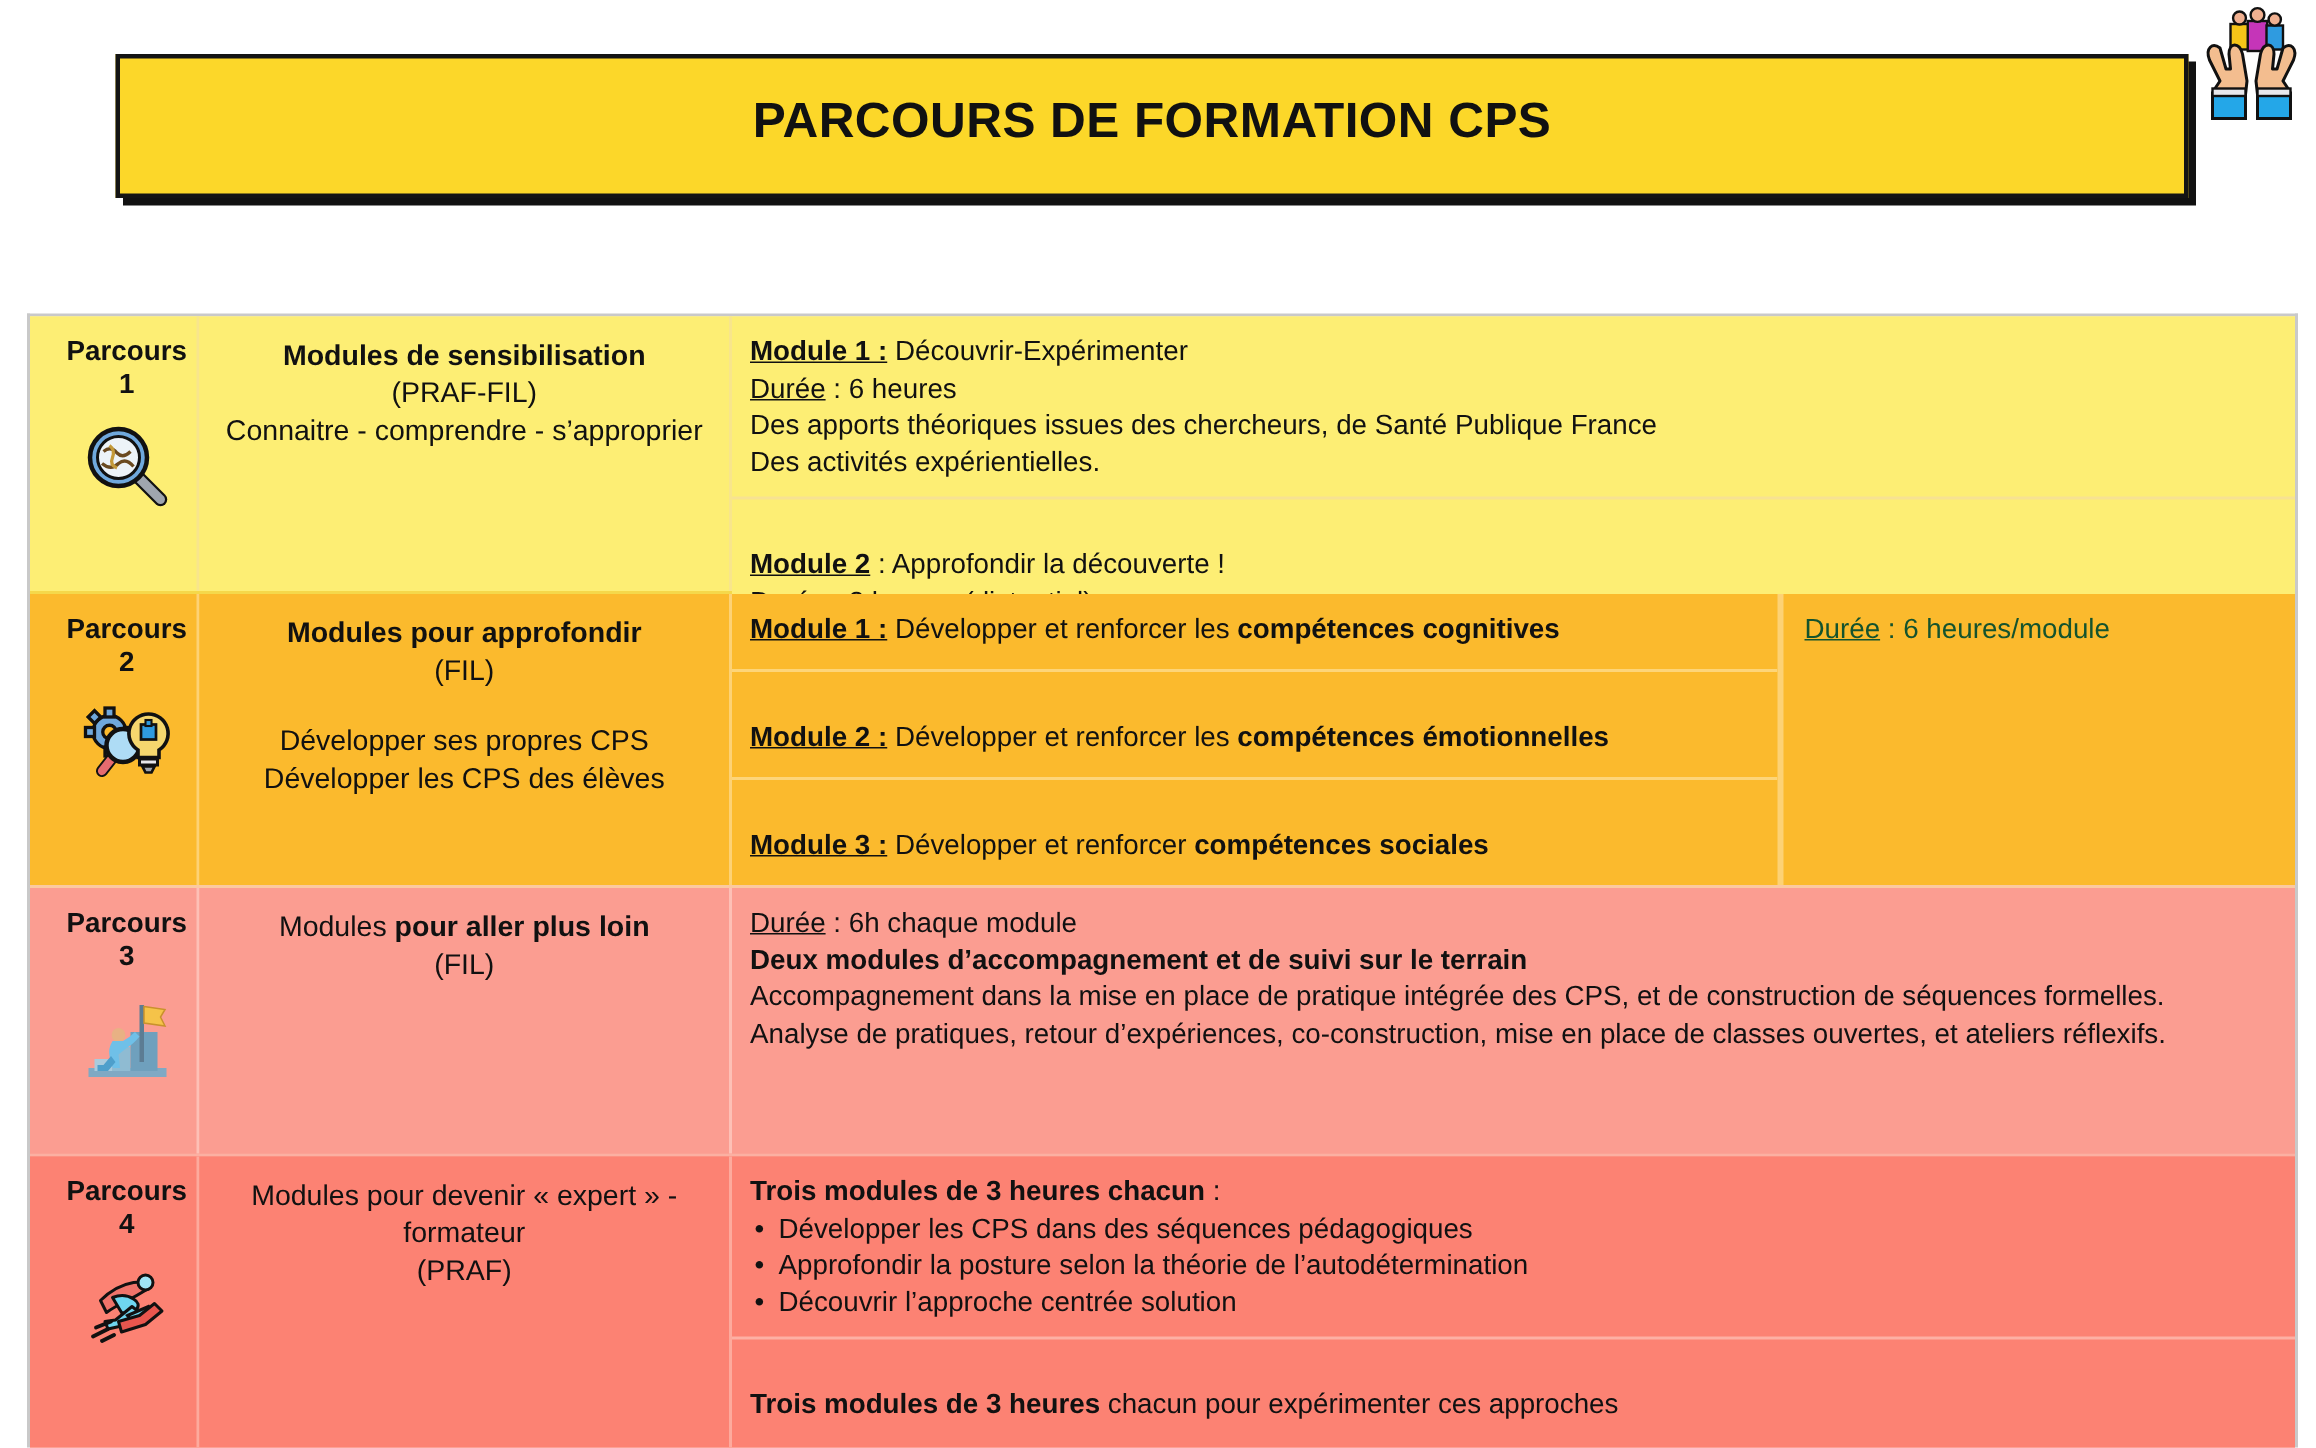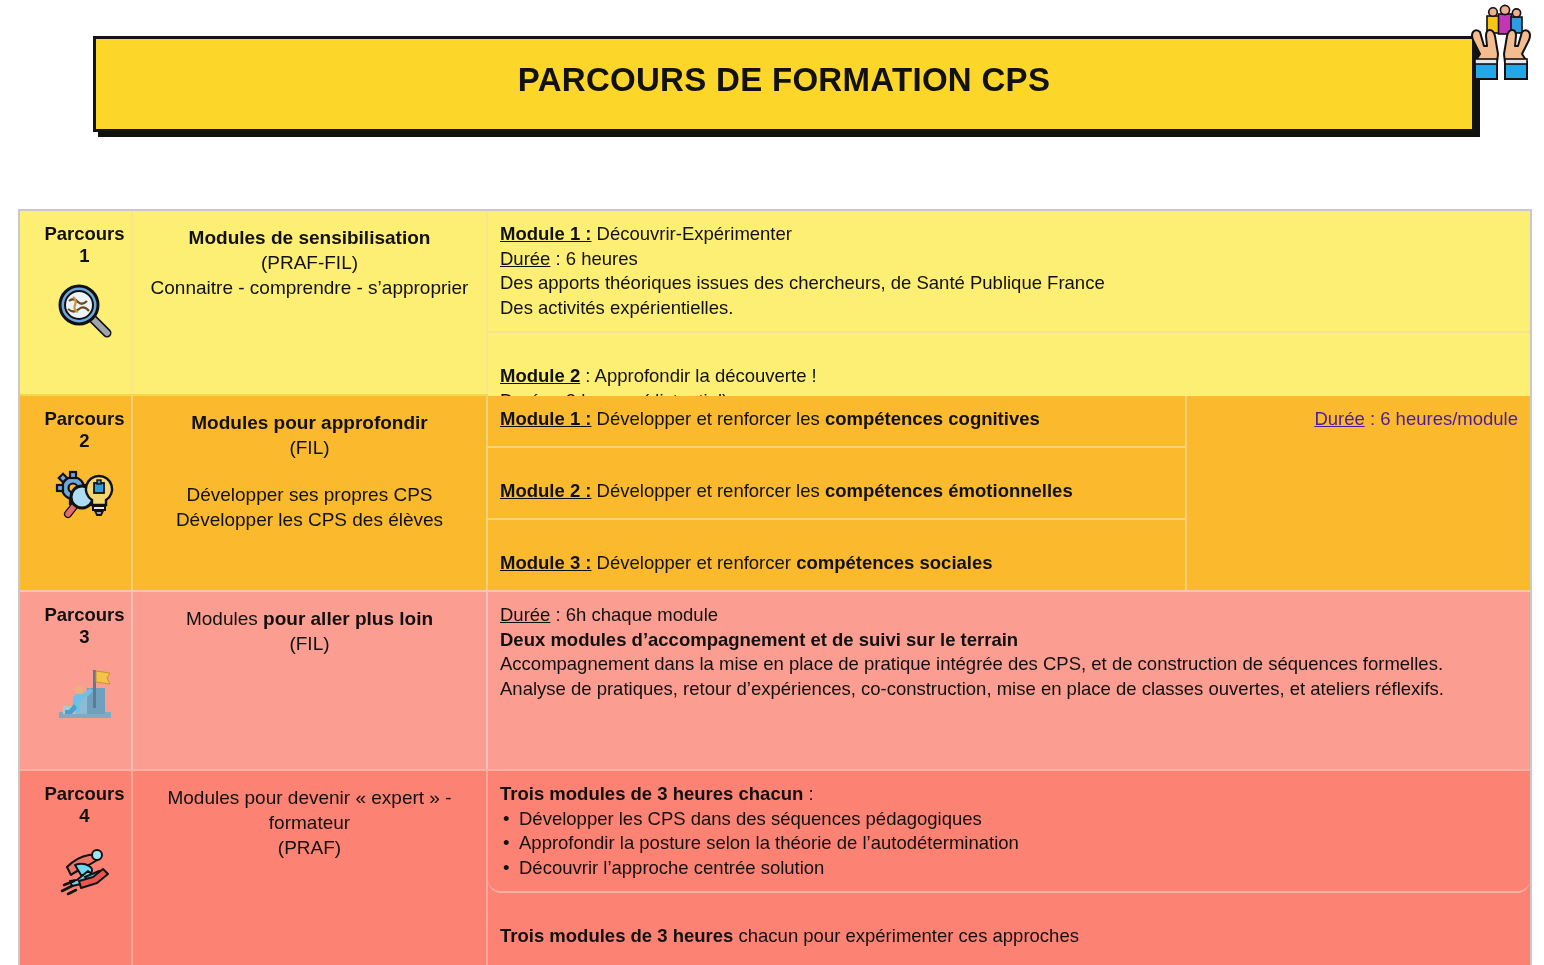--- a/index.html
+++ b/index.html
@@ -8,21 +8,21 @@
     width: 1544px; height: 965px;
     background: #ffffff;
     font-family: "Liberation Sans", sans-serif;
     overflow: hidden;
   }
 
   
   #banner-wrap {
     position: absolute;
     left: 77px; top: 36px;
-    width: 1382px; height: 96px; margin-left: 16px;
+    width: 1382px; height: 96px;
   }
   #banner-shadow {
     position: absolute;
     left: 5px; top: 5px;
     width: 1382px; height: 96px;
     background: #111111;
   }
   #banner {
     position: absolute;
     left: 0; top: 0;
@@ -143,40 +143,39 @@
   ul.bul li::before {
     content: "\2022";
     position: absolute;
     left: 3px; top: 0;
   }
 
   .col-duration {
     width: 345px;
     flex: 0 0 345px;
     padding: 11px 12px 11px 14px;
-    border-left: 2px solid #7f1d1d;
+    border-left: 4px solid #7f1d1d;
     font-size: 18.5px;
-    color: #4c1d95;
+    color: #14532d;
     line-height: 1.33;
-    text-align: right;
   }
 
   
   .row1, .row1 .col-parcours, .row1 .col-title, .row1 .subcell, .row1 .col-duration { background: #FDEE74; }
   .row2, .row2 .col-parcours, .row2 .col-title, .row2 .subcell, .row2 .col-duration { background: #FBBA2D; }
   .row3, .row3 .col-parcours, .row3 .col-title, .row3 .subcell, .row3 .col-duration { background: #FB9D91; }
   .row4, .row4 .col-parcours, .row4 .col-title, .row4 .subcell, .row4 .col-duration { background: #FC8273; }
 
   .row1 { border-bottom-color: #f5d84a; }
   .row2 { border-bottom-color: #fbc9a0; }
   .row3 { border-bottom-color: #fbb0a2; }
 
   .row1 .subcell { border-bottom-color: #f7e292; }
   .row2 .subcell { border-bottom-color: #fdd579; }
-  .row4 .subcell { border-bottom-color: #fdb0a4; border-radius: 13px; }
+  .row4 .subcell { border-bottom-color: #fdb0a4; }
   .row1 .col-parcours, .row1 .col-title { border-right-color: #f8e58c; }
   .row2 .col-parcours, .row2 .col-title { border-right-color: #fdd275; }
   .row3 .col-parcours, .row3 .col-title { border-right-color: #fdc0b6; }
   .row4 .col-parcours, .row4 .col-title { border-right-color: #fdaa9d; }
   .row2 .col-duration { border-left-color: #fdd275; }
 </style>
 </head>
 <body>
 
 <div id="banner-wrap">

